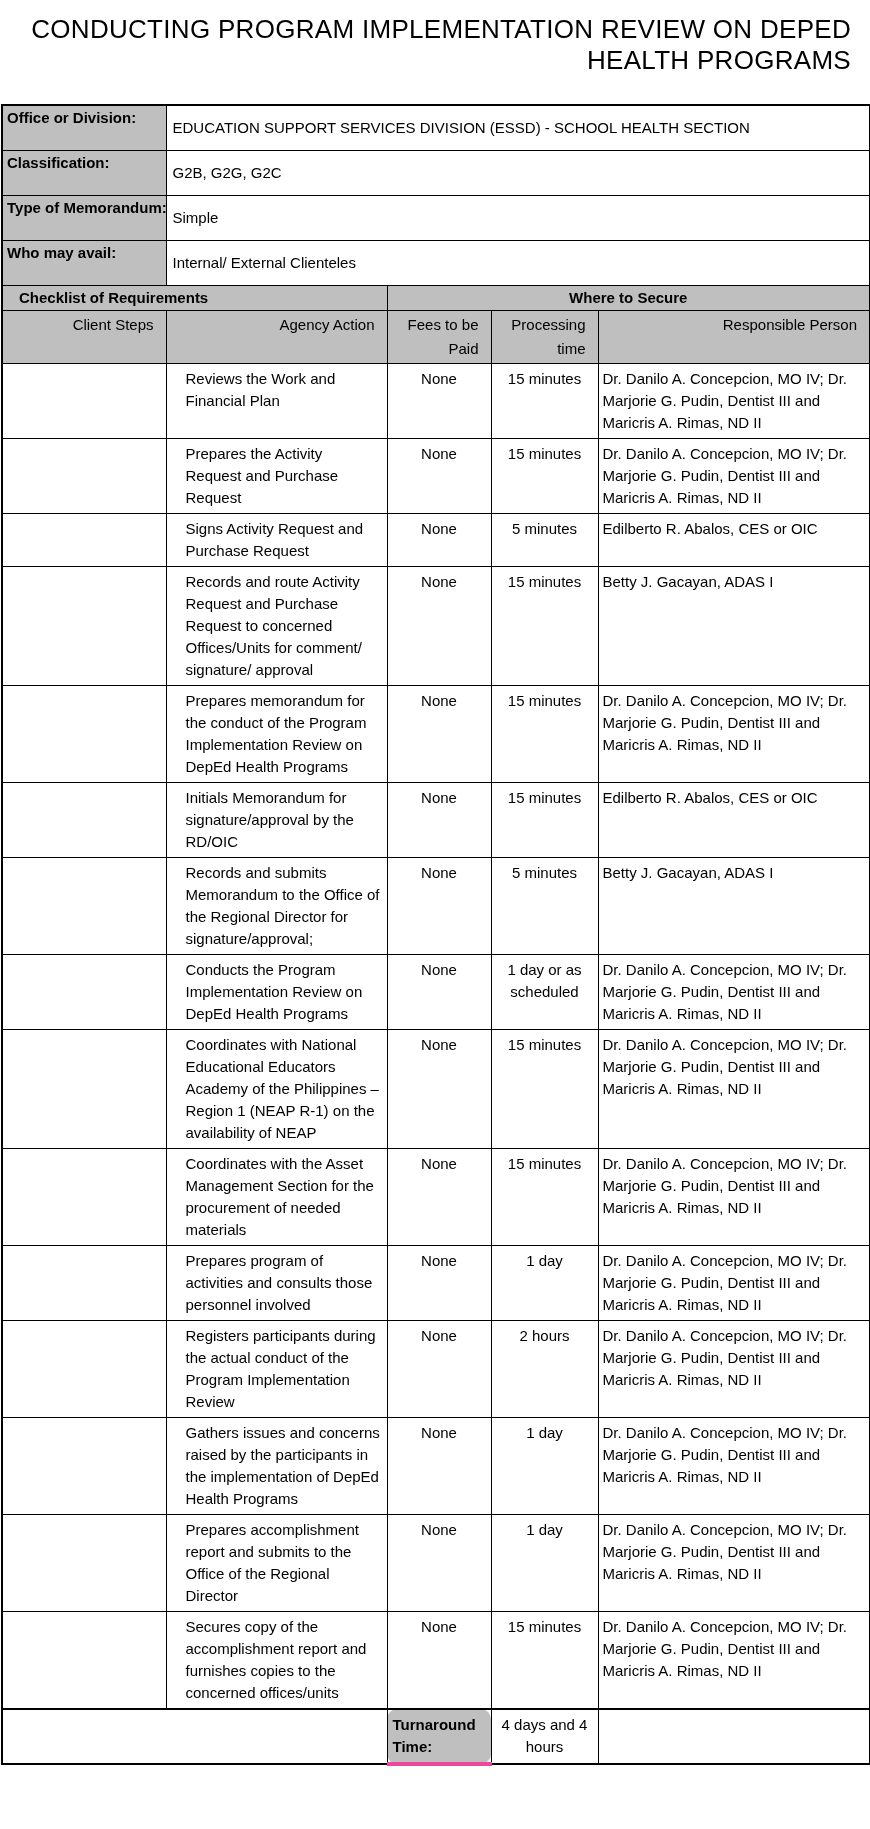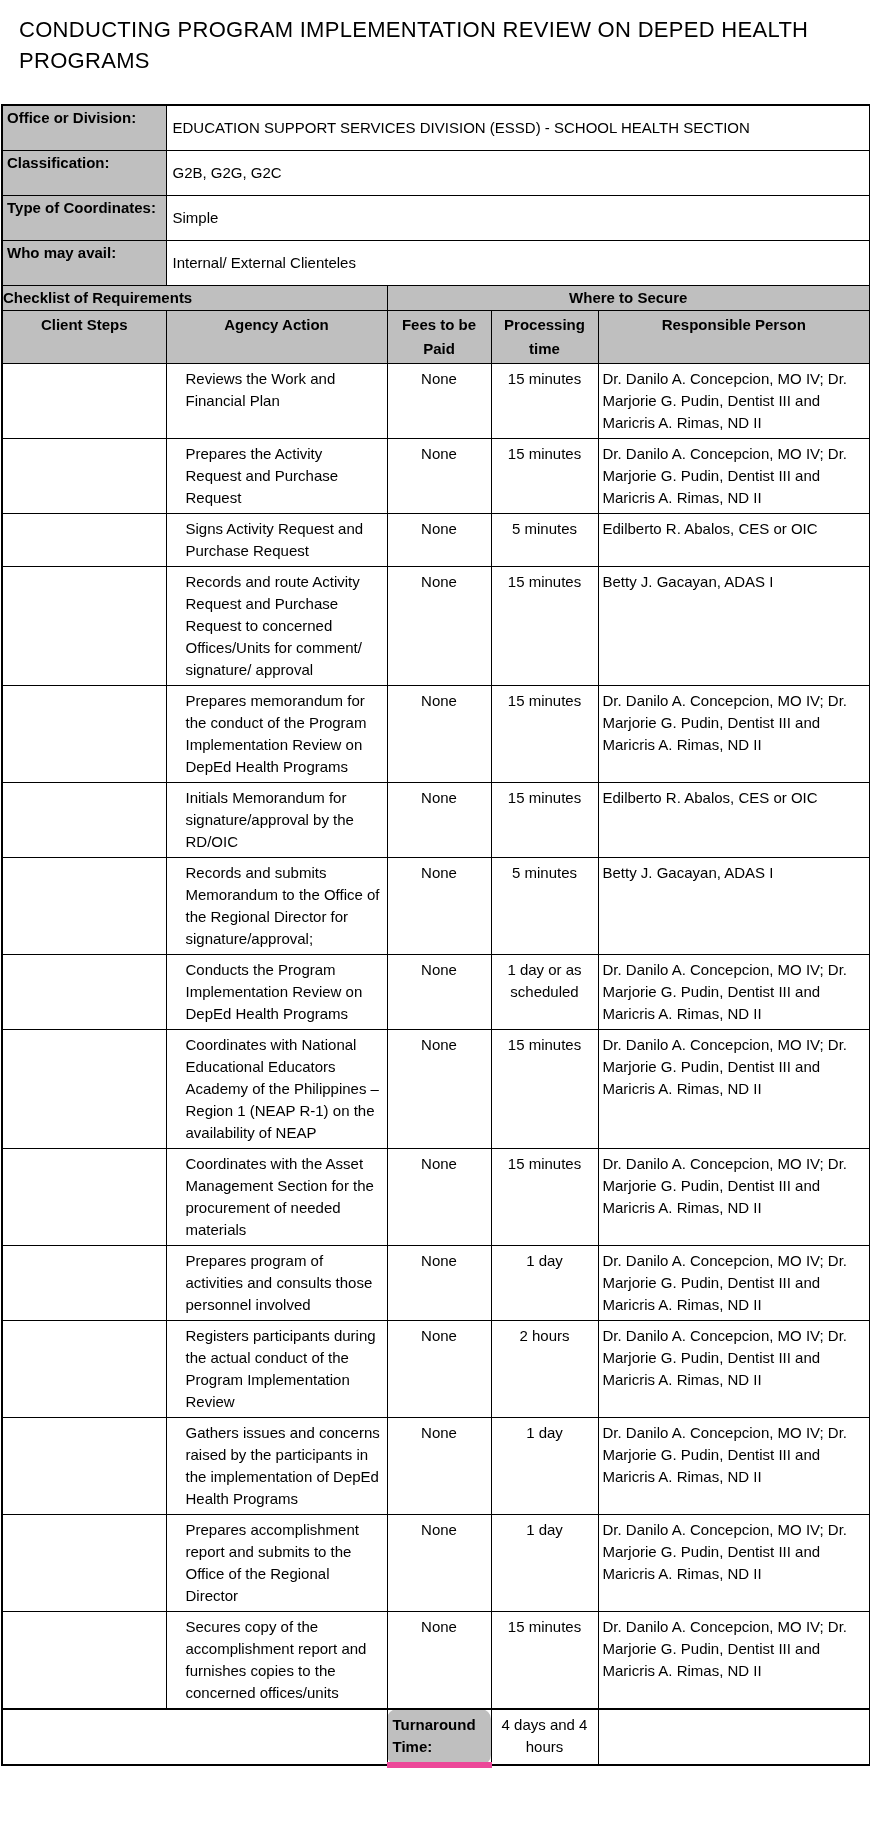--- a/index.html
+++ b/index.html
@@ -10,23 +10,23 @@
     font-family: "Liberation Sans", sans-serif;
   }
   .page {
     width: 870px;
     min-height: 1829px;
     box-sizing: border-box;
     padding: 12px 1px 6px 1px;
     background: #ffffff;
   }
   .doc-title {
-    font-size: 22px;
+    font-size: 26px;
     font-weight: normal;
-    text-align: left;
+    text-align: right;
     line-height: 31px;
     margin: 2px 18px 0 18px;
     letter-spacing: 0.3px;
   }
   .title-gap { height: 28px; }
 
   table.charter {
     border-collapse: collapse;
     table-layout: fixed;
     width: 868px;
@@ -57,40 +57,40 @@
     padding: 2px 4px;
     white-space: nowrap;
   }
   .info-value {
     line-height: 20px;
     padding: 12px 6px;
   }
   .checklist-hdr {
     font-weight: bold;
     line-height: 20px;
-    padding: 2px 0;
+    padding: 2px 16px;
   }
   .where-hdr {
     font-weight: bold;
     text-align: center;
     line-height: 20px;
     padding: 2px 0;
   }
   .where-val {
     text-align: center;
     line-height: 20px;
     padding: 2px 4px;
   }
 
   
   th.col-hdr {
-    font-weight: bold;
-    text-align: center;
+    font-weight: normal;
+    text-align: right;
     line-height: 24px;
-    padding: 2px 4px;
+    padding: 2px 12px;
   }
 
   
   td.cs { }
   td.aa { text-align: left; padding-left: 19px; }
   td.fees { text-align: center; }
   td.pt { text-align: center; }
   td.rp { text-align: left; padding: 4px 4px; }
 
   
@@ -102,21 +102,21 @@
     background: #ffffff;
   }
   td.tfoot-blank-right {
     border-left: none;
     border-right: none;
     border-bottom: none;
     background: #ffffff;
   }
   td.tfoot-label {
     font-weight: bold;
-    border-bottom: 6px solid #ec4899;
+    border-bottom: 4px solid #ec4899;
     line-height: 22px;
     border-radius: 10px;
   }
   td.tfoot-value {
     text-align: center;
     border-bottom: 2px solid #000;
     line-height: 22px;
   }
 </style>
 </head>
@@ -139,21 +139,21 @@
     <tbody>
         <tr>
       <td class="info-label gray">Office or Division:</td>
       <td class="info-value" colspan="4">EDUCATION SUPPORT SERVICES DIVISION (ESSD) - SCHOOL HEALTH SECTION</td>
     </tr>
     <tr>
       <td class="info-label gray">Classification:</td>
       <td class="info-value" colspan="4">G2B, G2G, G2C</td>
     </tr>
     <tr>
-      <td class="info-label gray">Type of Coordinates:</td>
+      <td class="info-label gray">Type of Memorandum:</td>
       <td class="info-value" colspan="4">Simple</td>
     </tr>
     <tr>
       <td class="info-label gray">Who may avail:</td>
       <td class="info-value" colspan="4">Internal/ External Clienteles</td>
     </tr>
 
     <tr>
       <td class="checklist-hdr gray" colspan="2">Checklist of Requirements</td>
       <td class="where-hdr gray" colspan="3">Where to Secure</td>

